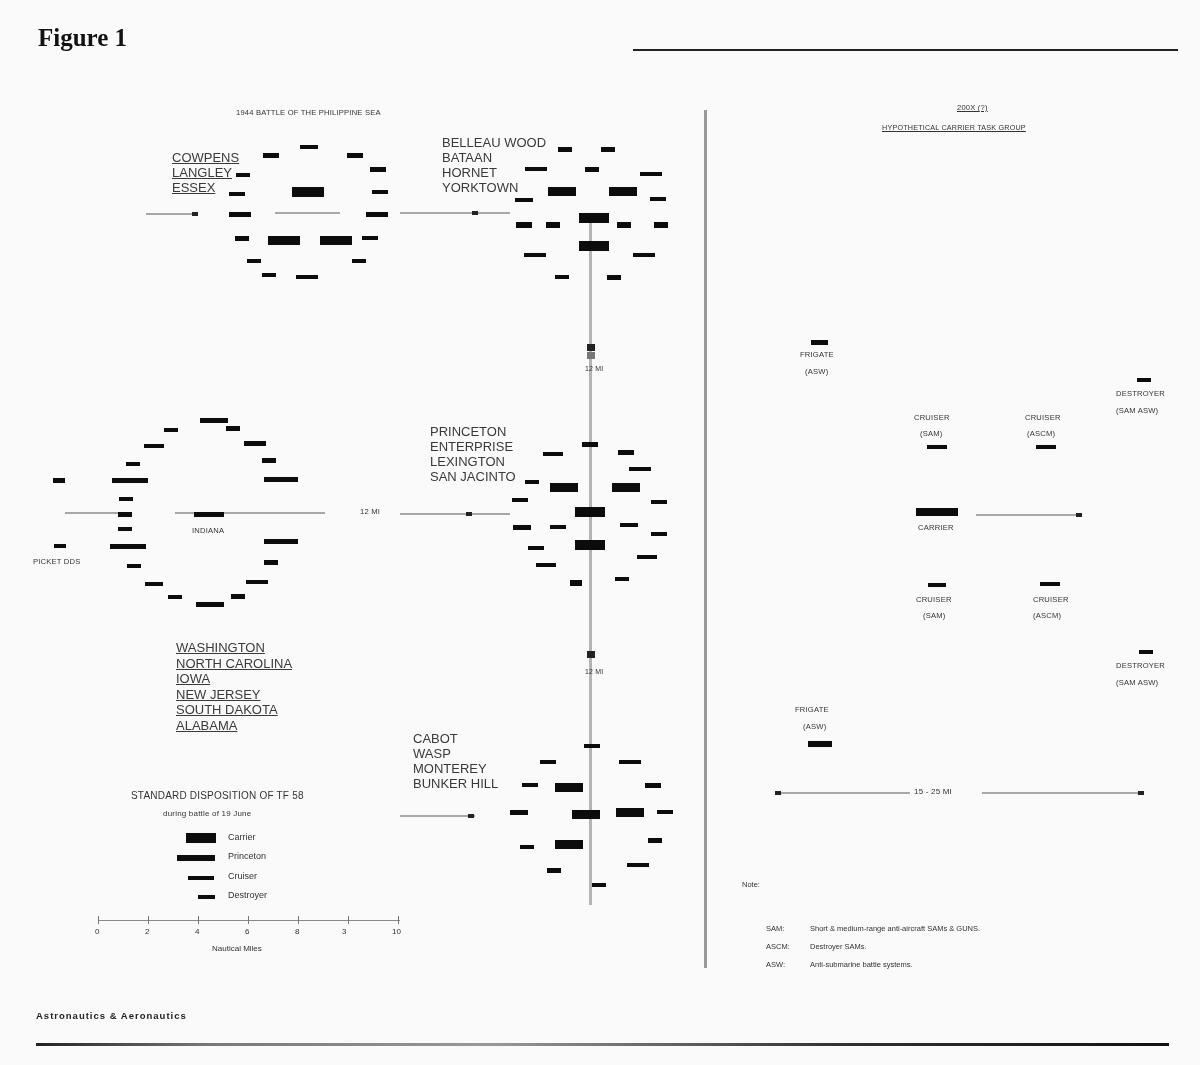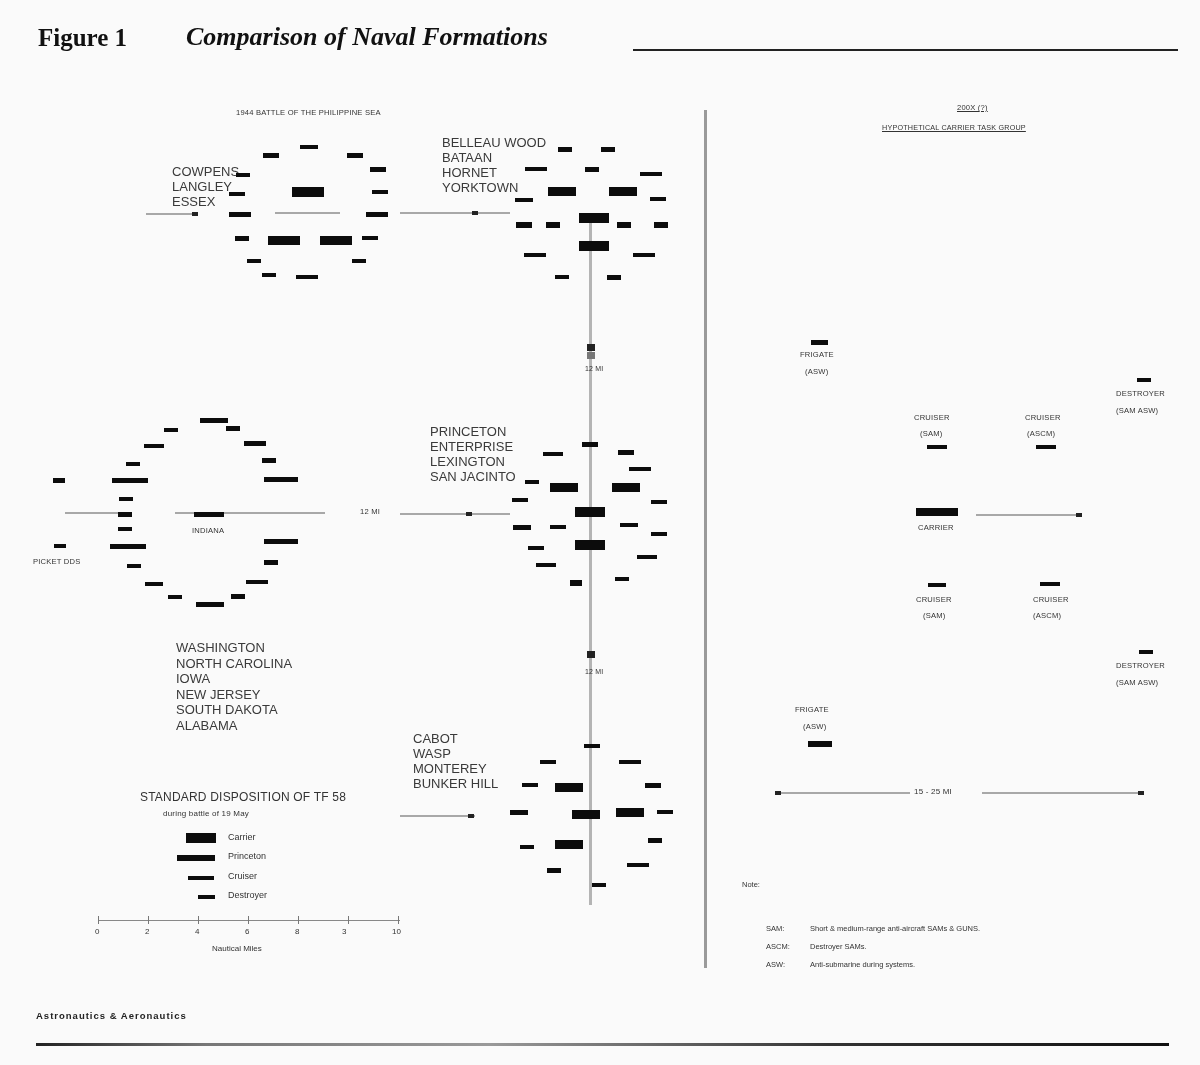--- a/index.html
+++ b/index.html
@@ -40,50 +40,49 @@
   .notes { position:absolute; font-size:7.5px; color:#333; line-height:18px; }
   .notes .k { display:inline-block; width:44px; }
 </style>
 </head>
 <body>
 
 <div class="bleed"></div>
 
 <div class="title-row">
   <span class="title-num">Figure 1</span>
-  <span class="title-txt">Comparison of Naval Formations</span>
   <div class="title-rule"></div>
 </div>
 
 <div class="divider"></div>
 
 <div>
   <div class="lbl" style="left:236px;top:109px;">1944 Battle of the Philippine Sea</div>
 
-  <div class="lbl-list" style="left:172px;top:164px;">
+  <div class="lbl-list" style="left:172px;top:150px;text-decoration:underline;">
     <div>Cowpens</div>
     <div>Langley</div>
     <div>Essex</div>
   </div>
 
   <div class="lbl-list" style="left:442px;top:135px;">
     <div>Belleau Wood</div>
     <div>Bataan</div>
     <div>Hornet</div>
     <div>Yorktown</div>
   </div>
 
   <div class="lbl-list" style="left:430px;top:424px;">
     <div>Princeton</div>
     <div>Enterprise</div>
     <div>Lexington</div>
     <div>San Jacinto</div>
   </div>
 
-  <div class="lbl-list" style="left:176px;top:640px;line-height:15.5px;">
+  <div class="lbl-list" style="left:176px;top:640px;line-height:15.5px;text-decoration:underline;">
     <div>Washington</div>
     <div>North Carolina</div>
     <div>Iowa</div>
     <div>New Jersey</div>
     <div>South Dakota</div>
     <div>Alabama</div>
   </div>
   <div class="lbl" style="left:192px;top:527px;">Indiana</div>
   <div class="lbl" style="left:33px;top:558px;">Picket DDs</div>
 
@@ -209,22 +208,22 @@
       <div class="ship" style="left: 616px; top: 808px; width: 28px; height: 9px;"></div>
       <div class="ship" style="left: 657px; top: 810px; width: 16px; height: 4px;"></div>
       <div class="ship" style="left: 520px; top: 845px; width: 14px; height: 4px;"></div>
       <div class="ship" style="left: 555px; top: 840px; width: 28px; height: 9px;"></div>
       <div class="ship" style="left: 648px; top: 838px; width: 14px; height: 5px;"></div>
       <div class="ship" style="left: 627px; top: 863px; width: 22px; height: 4px;"></div>
       <div class="ship" style="left: 547px; top: 868px; width: 14px; height: 5px;"></div>
       <div class="ship" style="left: 592px; top: 883px; width: 14px; height: 4px;"></div>
     </div>
 
-  <div class="lbl" style="left:140px;top:791px;font-size:12px;">Standard disposition of TF 58</div>
-  <div class="lbl" style="left:163px;top:810px;font-size:8px;text-transform:none;">during battle of 19 May</div>
+  <div class="lbl" style="left:131px;top:791px;font-size:10px;">Standard disposition of TF 58</div>
+  <div class="lbl" style="left:163px;top:810px;font-size:8px;text-transform:none;">during battle of 19 June</div>
   <div class="ship" style="left:186px;top:833px;width:30px;height:10px;"></div>
   <div class="legend-item" style="left:228px;top:832px;">Carrier</div>
   <div class="ship" style="left:177px;top:855px;width:38px;height:6px;"></div>
   <div class="legend-item" style="left:228px;top:851px;">Princeton</div>
   <div class="ship" style="left:188px;top:876px;width:26px;height:4px;"></div>
   <div class="legend-item" style="left:228px;top:871px;">Cruiser</div>
   <div class="ship" style="left:198px;top:895px;width:17px;height:4px;"></div>
   <div class="legend-item" style="left:228px;top:890px;">Destroyer</div>
 
   <div class="hline" style="left:98px;top:920px;width:302px;height:1px;background:#888;"></div>
@@ -293,18 +292,18 @@
   <div class="lbl" style="left:914px;top:788px;font-size:8px;">15 - 25 mi</div>
   <div class="hline" style="left:982px;top:792px;width:162px;"></div>
   <div class="arrowhead" style="left:1138px;top:791px;"></div>
 
   <div class="notes" style="left:742px;top:876px;">
     <div>Note:</div>
   </div>
   <div class="notes" style="left:766px;top:920px;">
     <div><span class="k">SAM:</span><span>Short &amp; medium-range anti-aircraft SAMs &amp; GUNS.</span></div>
     <div><span class="k">ASCM:</span><span>Destroyer SAMs.</span></div>
-    <div><span class="k">ASW:</span><span>Anti-submarine during systems.</span></div>
+    <div><span class="k">ASW:</span><span>Anti-submarine battle systems.</span></div>
   </div>
 </div>
 
 <div class="footer">Astronautics &amp; Aeronautics</div>
 <div class="footer-rule"></div>
 
 </body></html>

